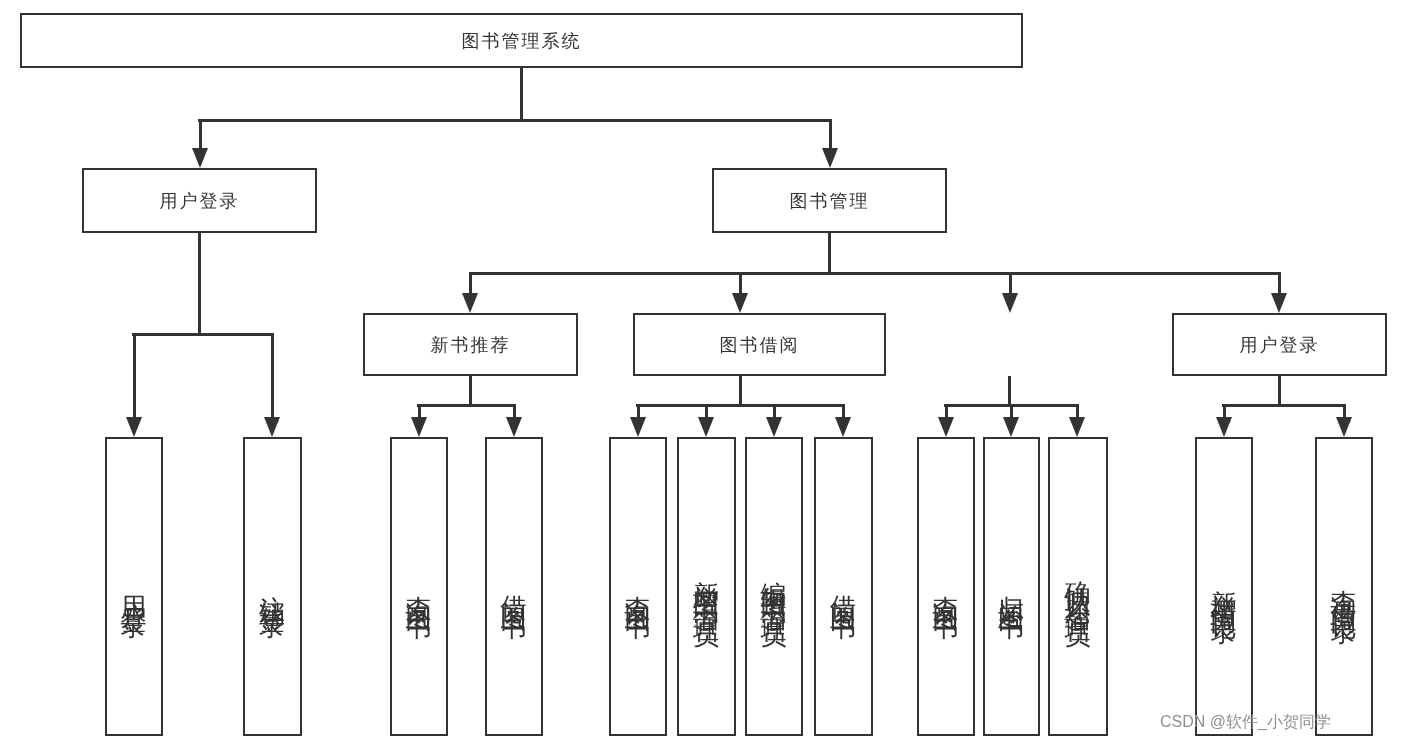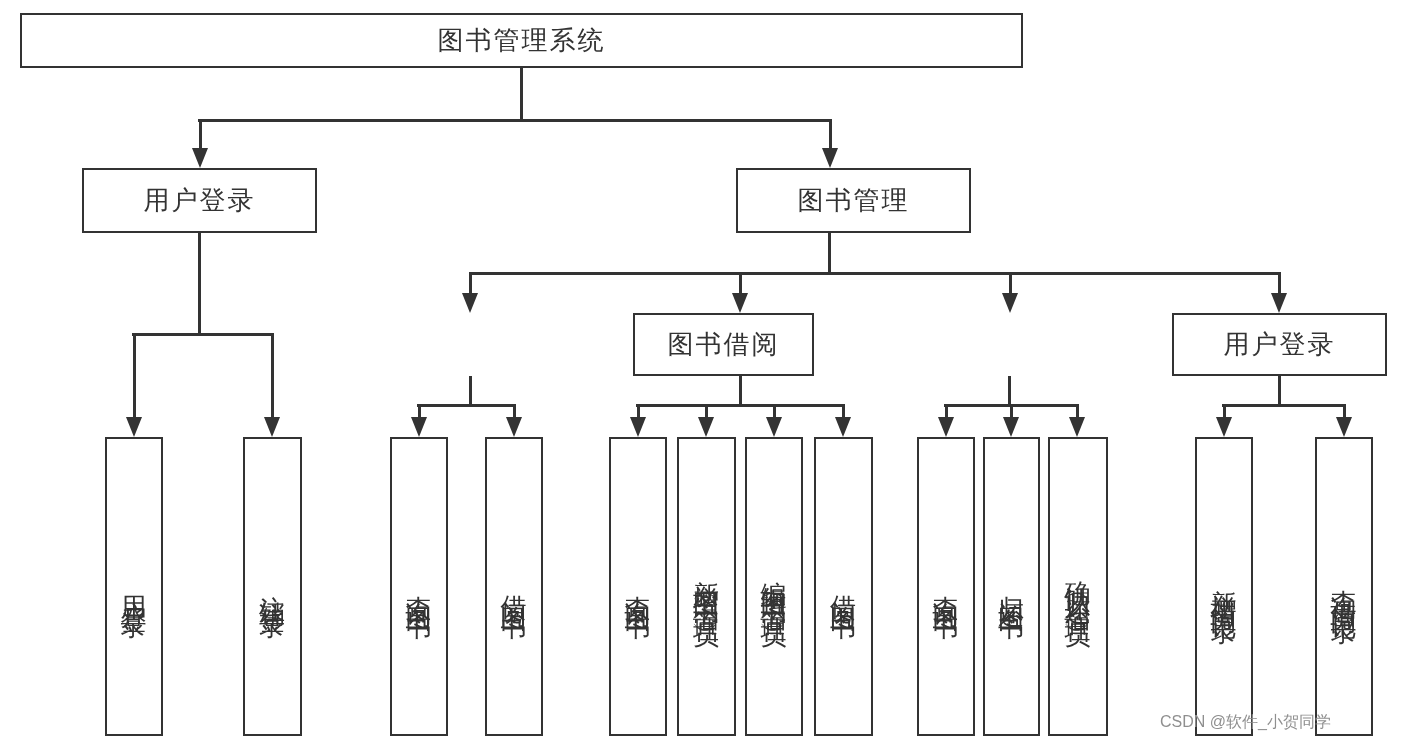--- a/index.html
+++ b/index.html
@@ -19,21 +19,21 @@
   .node {
     position: absolute;
     box-sizing: border-box;
     border: 2px solid var(--line, #333333);
     background: #ffffff;
     display: flex;
     align-items: center;
     justify-content: center;
   }
   .hlabel {
-    font-size: 26px;
+    font-size: 18px;
     color: var(--text, #333333);
     letter-spacing: 2px;
     white-space: nowrap;
   }
   .vlabel {
     writing-mode: vertical-rl;
     font-size: 26px;
     line-height: 1;
     letter-spacing: 6px;
     color: var(--text, #333333);
@@ -119,25 +119,28 @@
   <div class="drop" style="left:1216px; top:404px; height:33px;"></div>
   <div class="drop" style="left:1336px; top:404px; height:33px;"></div>
 
   <div class="node" style="left:20px; top:13px; width:1003px; height:55px;">
     <span class="hlabel">图书管理系统</span>
   </div>
 
   <div class="node" style="left:82px; top:168px; width:235px; height:65px;">
     <span class="hlabel">用户登录</span>
   </div>
-  <div class="node" style="left:712px; top:168px; width:235px; height:65px;margin-left:24px;">
+  <div class="node" style="left:712px; top:168px; width:235px; height:65px;">
     <span class="hlabel">图书管理</span>
   </div>
 
-  <div class="node" style="left:633px; top:313px; width:181px; height:63px;">
+  <div class="node" style="left:363px; top:313px; width:215px; height:63px;">
+    <span class="hlabel">新书推荐</span>
+  </div>
+  <div class="node" style="left:633px; top:313px; width:253px; height:63px;">
     <span class="hlabel">图书借阅</span>
   </div>
   <div class="node" style="left:1172px; top:313px; width:215px; height:63px;">
     <span class="hlabel">用户登录</span>
   </div>
 
   <div class="node" style="left:105px; top:437px; width:58px; height:299px;">
     <span class="vlabel">用户登录</span>
   </div>
   <div class="node" style="left:243px; top:437px; width:59px; height:299px;">

